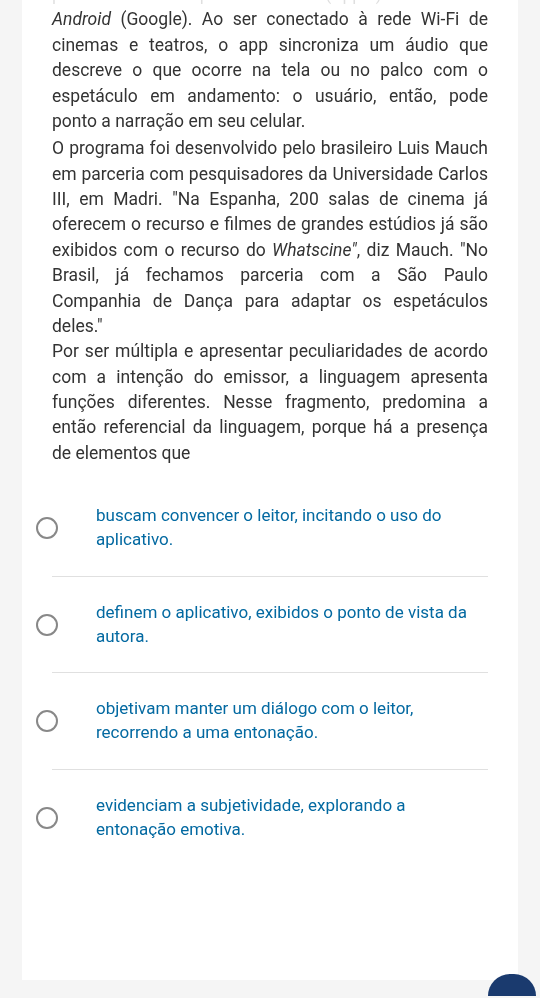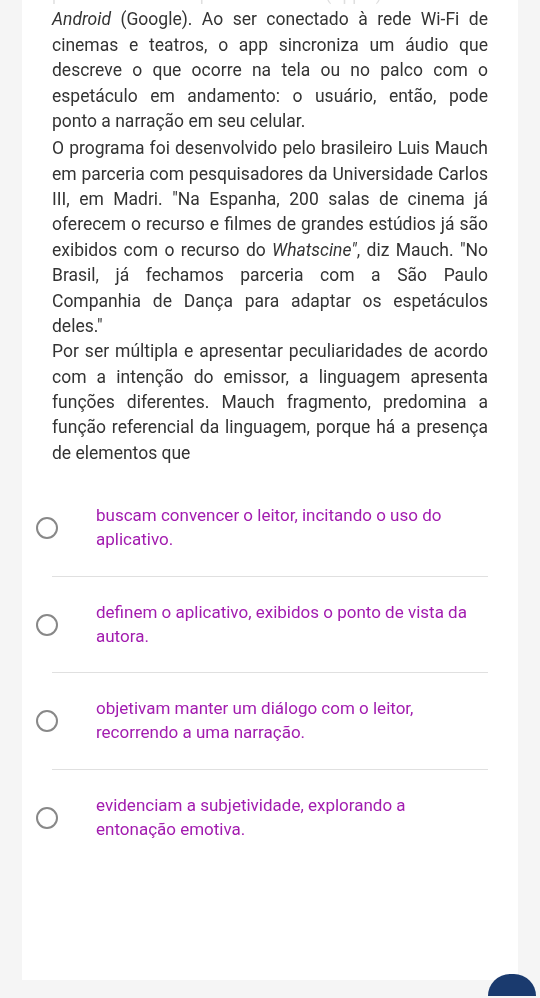--- a/index.html
+++ b/index.html
@@ -55,21 +55,21 @@
   .radio {
     width: 22px;
     height: 22px;
     border: 2px solid #888888;
     border-radius: 50%;
     flex-shrink: 0;
     background: #ffffff;
     margin-left: -16px;
   }
   .opt-text {
-    color: #a21caf;
+    color: #0369a1;
     font-size: 17px;
     line-height: 1.4;
     flex: 1;
   }
   .fab {
     position: absolute;
     right: 4px;
     bottom: 2px;
     width: 48px;
     height: 22px;
@@ -87,34 +87,34 @@
     <div class="p1" style="margin-top:-18px;">
       <span style="display:block;opacity:0.15;white-space:nowrap;overflow:hidden;">para os sistemas operacionais iOS (Apple) ou</span>
       <span class="italic">Android</span><span> (Google). Ao ser conectado à rede Wi-Fi de cinemas e teatros, o app sincroniza um áudio que descreve o que ocorre na tela ou no palco com o espetáculo em andamento: o usuário, então, pode ponto a narração em seu celular.</span>
     </div>
     <div class="p2">
       <span>O programa foi desenvolvido pelo brasileiro Luis Mauch em parceria com pesquisadores da Universidade Carlos III, em Madri. "Na Espanha, 200 salas de cinema já oferecem o recurso e filmes de grandes estúdios já são exibidos com o recurso do </span><span class="italic">Whatscine"</span><span>, diz Mauch. "No Brasil, já fechamos parceria com a São Paulo Companhia de Dança para adaptar os espetáculos deles."</span>
     </div>
   </div>
 
 
-  <div class="question">Por ser múltipla e apresentar peculiaridades de acordo com a intenção do emissor, a linguagem apresenta funções diferentes. Mauch fragmento, predomina a função referencial da linguagem, porque há a presença de elementos que</div>
+  <div class="question">Por ser múltipla e apresentar peculiaridades de acordo com a intenção do emissor, a linguagem apresenta funções diferentes. Nesse fragmento, predomina a então referencial da linguagem, porque há a presença de elementos que</div>
 
   <div class="options">
     <div class="option">
       <div class="radio"></div>
       <div class="opt-text">buscam convencer o leitor, incitando o uso do aplicativo.</div>
     </div>
     <div class="option">
       <div class="radio"></div>
       <div class="opt-text">definem o aplicativo, exibidos o ponto de vista da autora.</div>
     </div>
     <div class="option">
       <div class="radio"></div>
-      <div class="opt-text">objetivam manter um diálogo com o leitor, recorrendo a uma narração.</div>
+      <div class="opt-text">objetivam manter um diálogo com o leitor, recorrendo a uma entonação.</div>
     </div>
     <div class="option" style="border-bottom:none;">
       <div class="radio"></div>
       <div class="opt-text">evidenciam a subjetividade, explorando a entonação emotiva.</div>
     </div>
   </div>
 
 </div>
 
 <div class="fab"></div>

